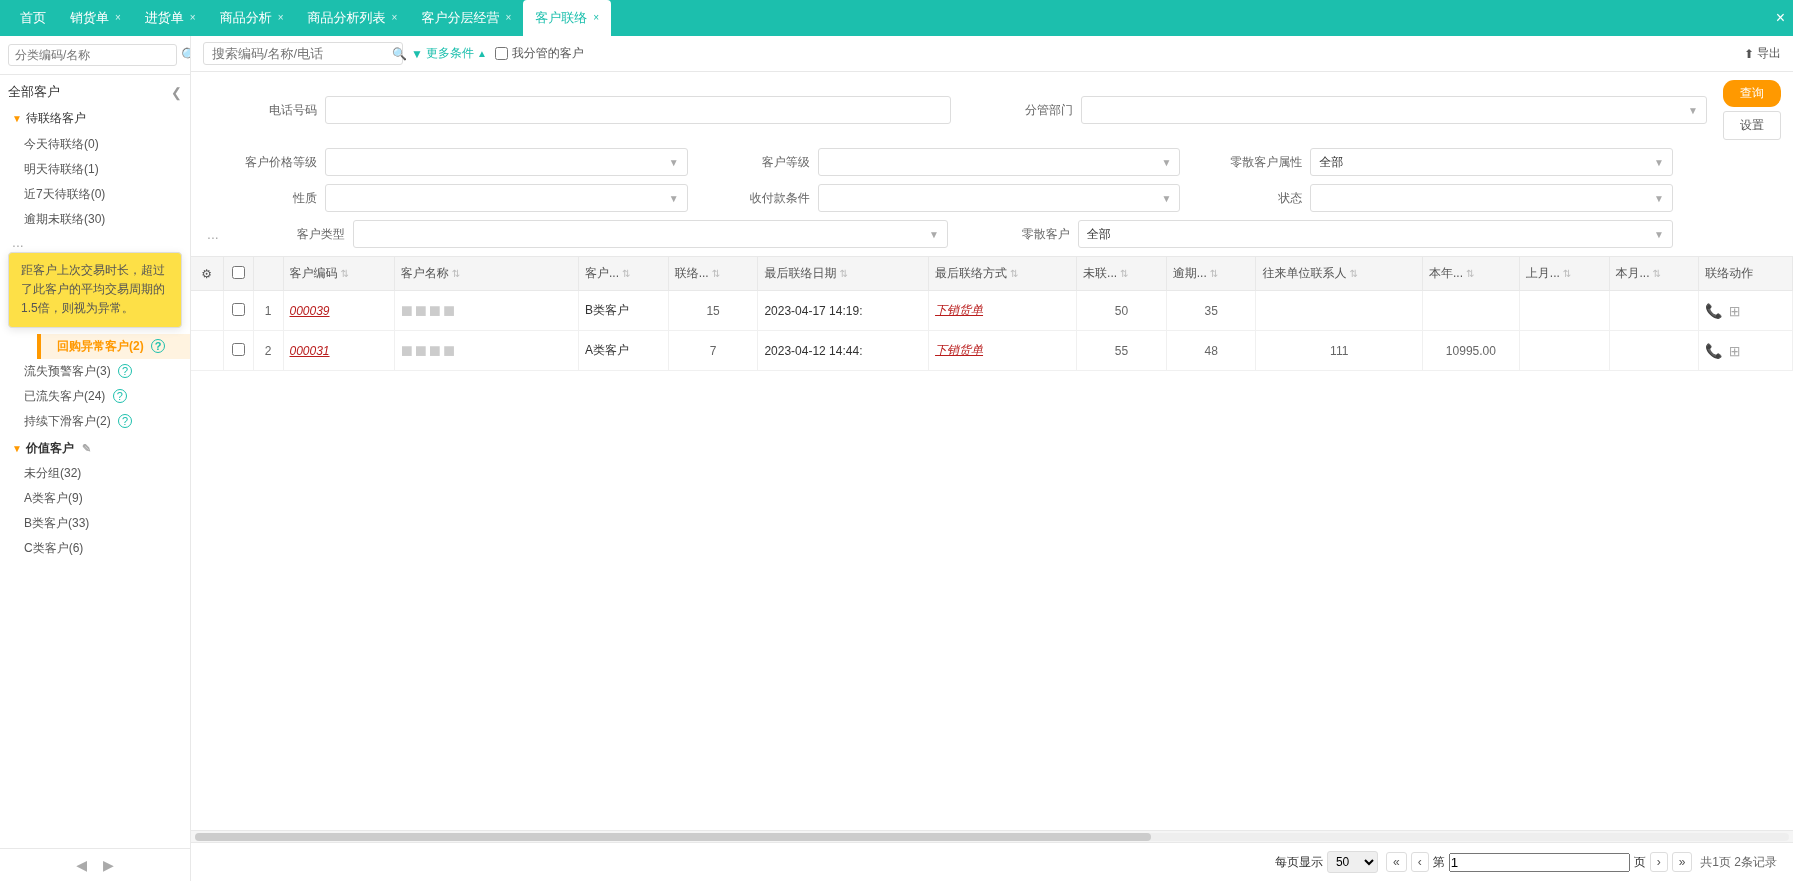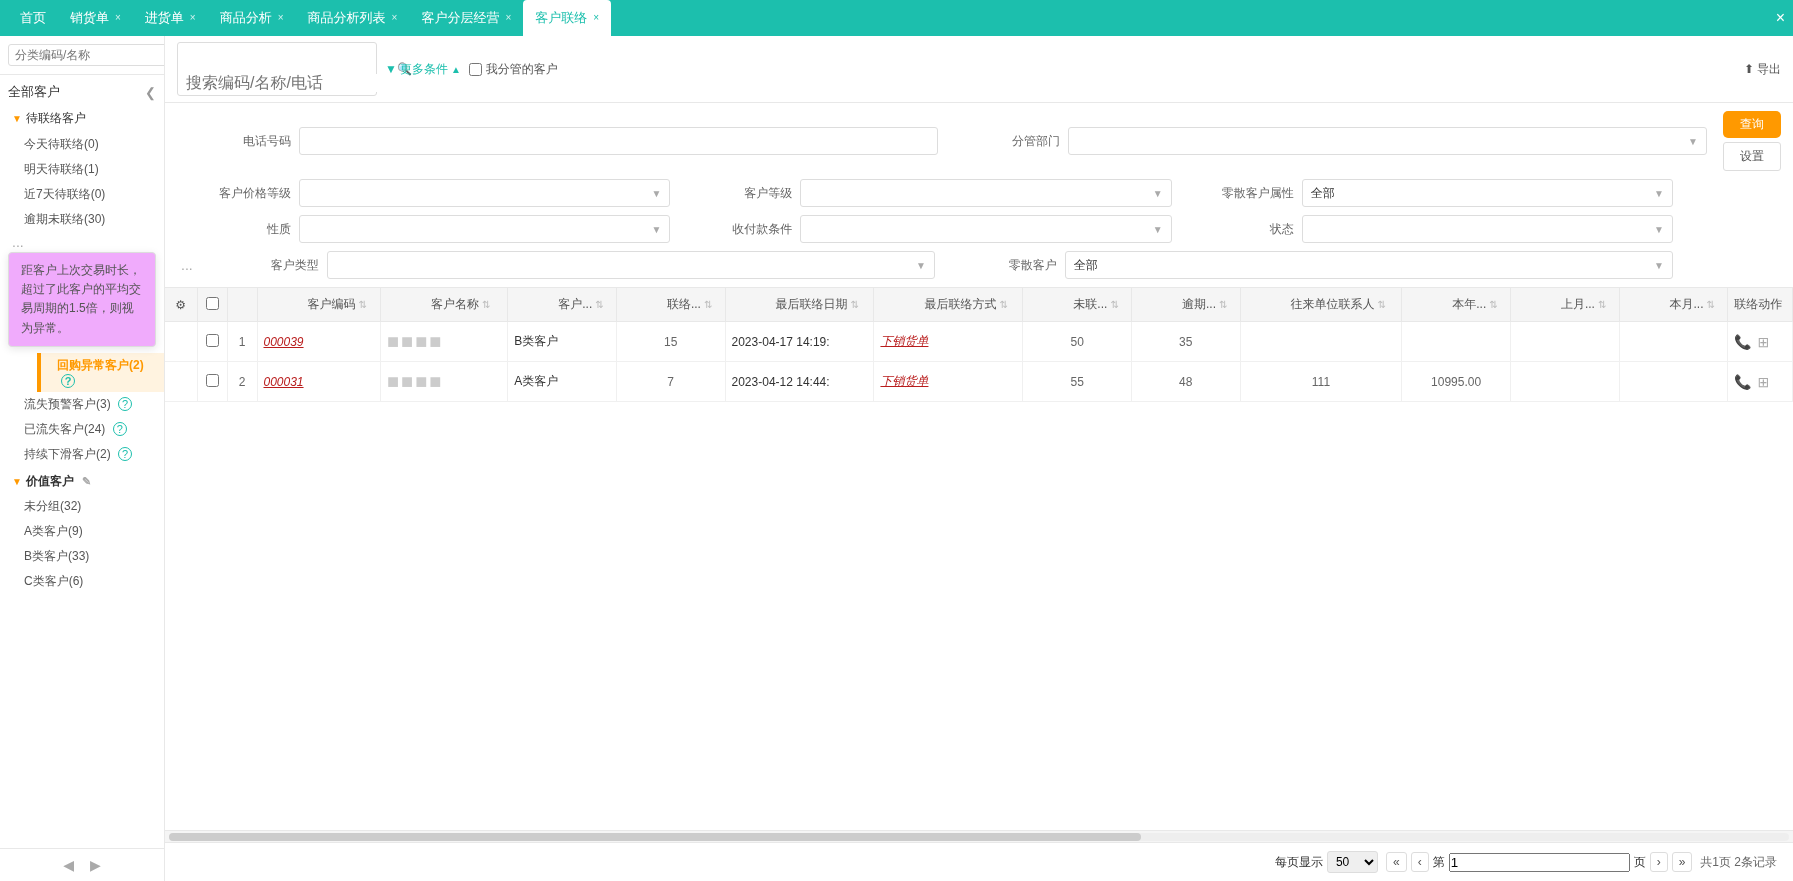--- a/index.html
+++ b/index.html
@@ -22,21 +22,21 @@
     .top-nav .window-close {
       position: absolute; right: 8px; top: 0; height: 36px; line-height: 36px;
       color: #fff; cursor: pointer; font-size: 16px;
     }
 
     
     .main-layout { display: flex; height: calc(100vh - 36px); }
 
     
     .sidebar {
-      width: 165px; background: #fff; border-right: 1px solid #e8e8e8;
+      width: 191px; background: #fff; border-right: 1px solid #e8e8e8;
       display: flex; flex-direction: column; flex-shrink: 0; overflow: hidden;
     }
     .sidebar-search {
       display: flex; align-items: center; padding: 8px; border-bottom: 1px solid #e8e8e8; gap: 4px;
     }
     .sidebar-search input {
       flex: 1; border: 1px solid #ddd; border-radius: 3px; padding: 3px 6px; font-size: 12px; outline: none;
     }
     .sidebar-search .search-btn {
       color: #999; cursor: pointer; font-size: 14px;
@@ -109,55 +109,55 @@
     }
     .filter-select .arrow { color: #aaa; font-size: 10px; }
     .filter-input {
       flex: 1; border: 1px solid #ddd; border-radius: 3px; padding: 4px 8px;
       font-size: 12px; outline: none; min-height: 28px;
     }
     .filter-actions {
       display: flex; flex-direction: column; gap: 4px; margin-left: 8px;
     }
     .btn-query {
-      background: #f90; color: #fff; border: none; border-radius: 5px;
+      background: #f90; color: #fff; border: none; border-radius: 11px;
       padding: 5px 16px; cursor: pointer; font-size: 12px; white-space: nowrap;
     }
     .btn-settings {
       background: #fff; color: #555; border: 1px solid #ddd; border-radius: 3px;
       padding: 5px 16px; cursor: pointer; font-size: 12px; white-space: nowrap;
     }
     .filter-dots { color: #aaa; font-size: 14px; cursor: pointer; padding: 0 4px; }
 
     
     .table-wrapper { flex: 1; overflow: auto; background: #fff; margin: 0; position: relative; }
     table { width: 100%; border-collapse: collapse; font-size: 12px; }
     thead tr { background: #f5f5f5; }
     thead th {
       padding: 8px 6px; text-align: left; border-bottom: 1px solid #e8e8e8;
       border-right: 1px solid #e8e8e8; white-space: nowrap; color: #555; font-weight: normal;
       position: sticky; top: 0; background: #f5f5f5; z-index: 1;
     }
-    thead th .th-inner { display: flex; align-items: center; gap: 3px; margin-left: 44px; }
+    thead th .th-inner { display: flex; align-items: center; gap: 3px; }
     thead th .sort-icon { color: #bbb; font-size: 10px; }
     tbody tr { border-bottom: 1px solid #f0f0f0; }
     tbody td { padding: 8px 6px; border-right: 1px solid #f0f0f0; white-space: nowrap; }
     .td-link { color: #b91c1c; text-decoration: underline; cursor: pointer; font-style: italic; }
     .td-num { text-align: center; color: #666; }
     .action-icons { display: flex; gap: 6px; align-items: center; }
     .action-icon { color: #aaa; cursor: pointer; font-size: 14px; }
     .checkbox-col { width: 30px; text-align: center; }
     .num-col { width: 30px; text-align: center; color: #666; }
 
     
     .gear-col { width: 32px; text-align: center; }
 
     
     .tooltip-box {
-      position: absolute; left: 0; top: 220px; background: #f0abfc;
+      position: absolute; left: 0; top: 220px; background: #fde047;
       border: 1px solid #ddd; border-radius: 4px; padding: 8px 12px;
       font-size: 12px; color: #555; max-width: 320px; z-index: 100;
       box-shadow: 0 2px 8px rgba(0,0,0,0.1); line-height: 1.6;
     }
 
     
     .pagination {
       background: #fff; border-top: 1px solid #e8e8e8; padding: 8px 16px;
       display: flex; align-items: center; justify-content: flex-end; gap: 8px; font-size: 12px;
     }
@@ -306,21 +306,21 @@
     <div class="sidebar-bottom">
       <span class="nav-arrow">◀</span>
       <span class="nav-arrow">▶</span>
     </div>
   </div>
 
   <div class="content-area">
 
     <div class="filter-bar">
       <div class="search-box">
-        <input type="text" style="font-size: 16px; color: #0c4a6e; margin-top: 28px;" placeholder="搜索编码/名称/电话">
+        <input type="text" style="font-size: 13px; color: #0c4a6e;" placeholder="搜索编码/名称/电话">
         <span style="color:#1cbfad; cursor:pointer;">🔍</span>
       </div>
       <div class="filter-more">
         <span>▼</span>
         <span>更多条件</span>
         <span style="font-size:10px;">▲</span>
       </div>
       <div class="filter-mine">
         <input type="checkbox" style="">
         <span>我分管的客户</span>

